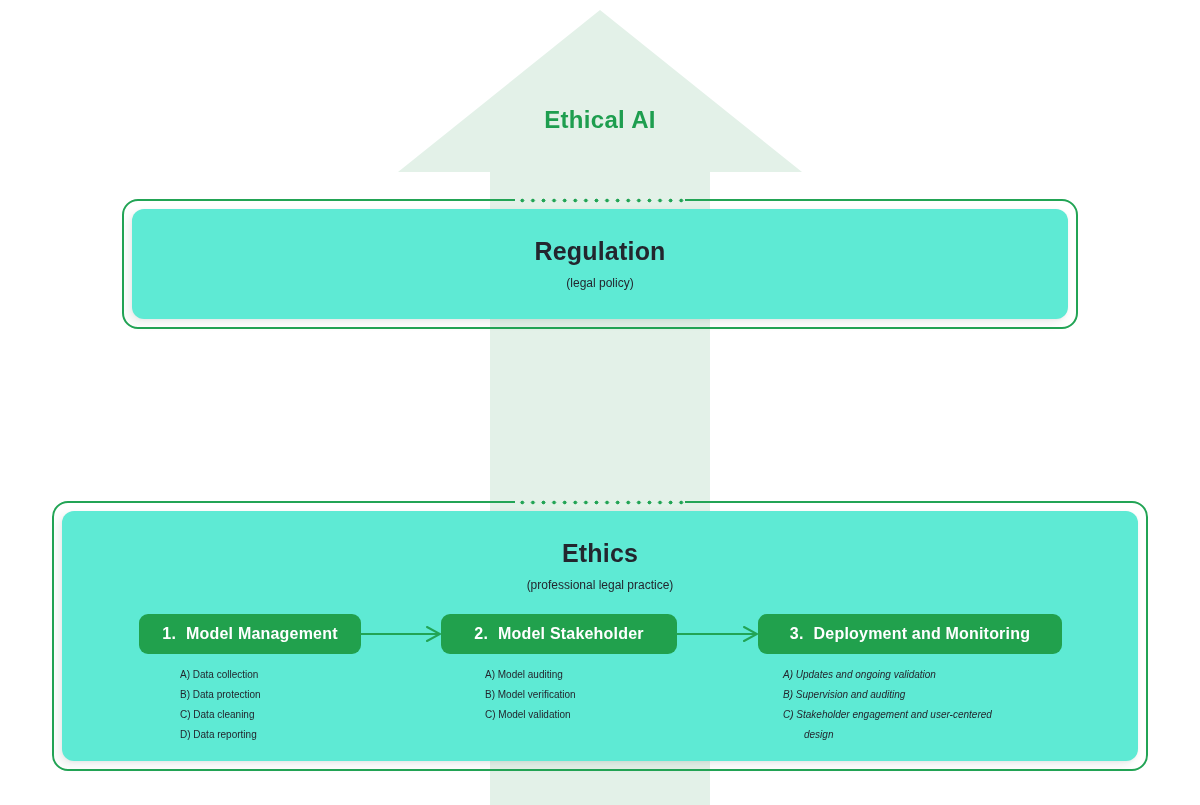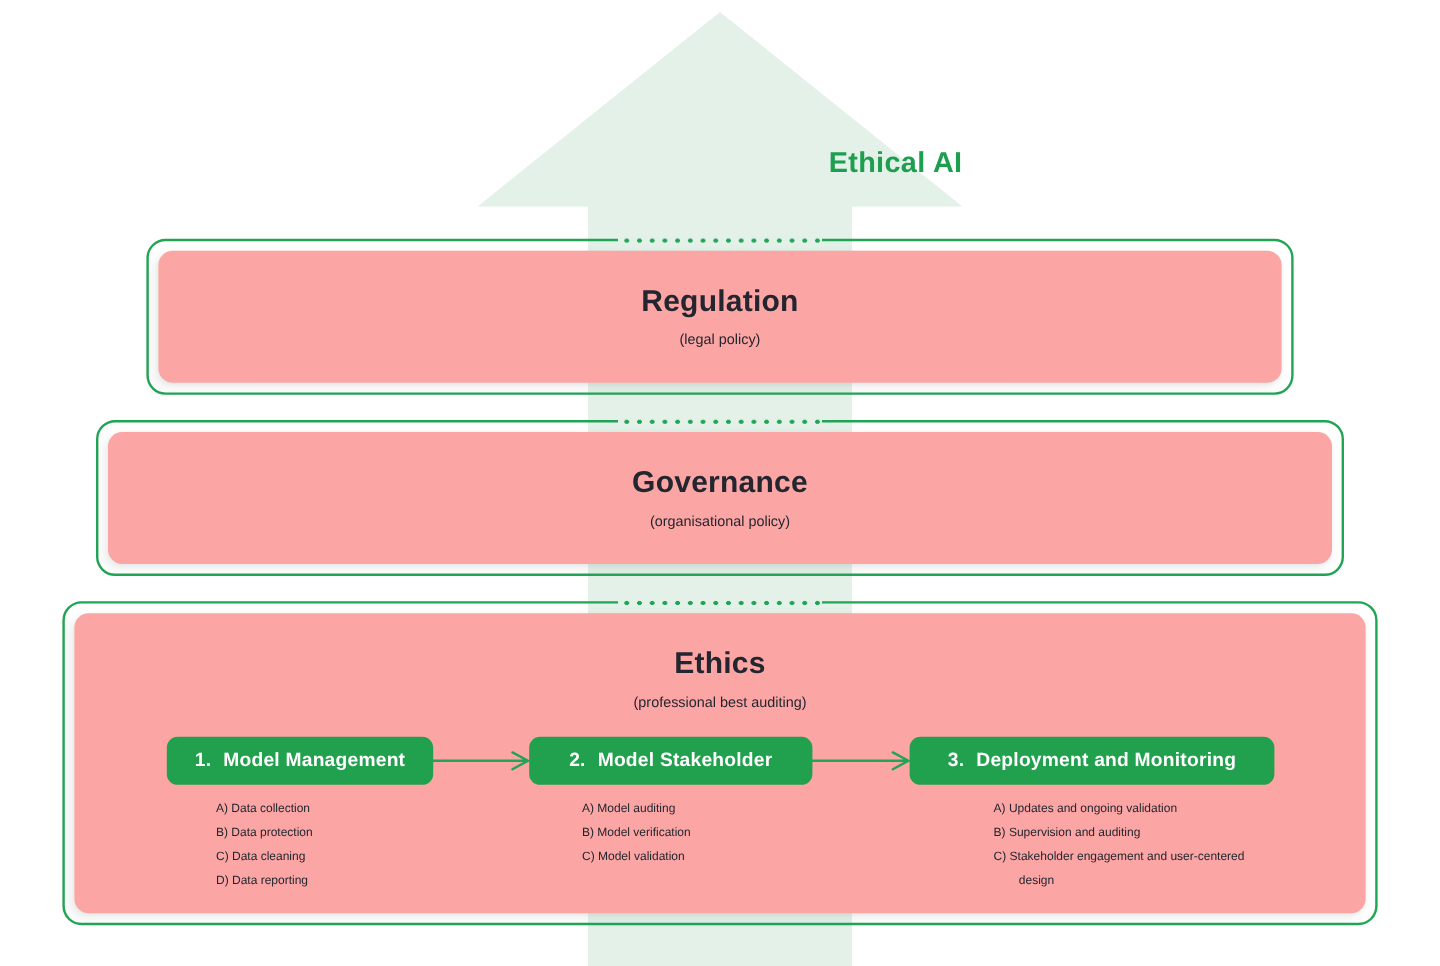--- a/index.html
+++ b/index.html
@@ -16,32 +16,31 @@
     background:#E3F1E8;
   }
   .arrowhead{
     position:absolute;left:398px;top:10px;width:0;height:0;
     border-left:202px solid transparent;
     border-right:202px solid transparent;
     border-bottom:162px solid #E3F1E8;
   }
   .ethical-ai{
     position:absolute;left:398px;top:106px;width:404px;
-    text-align:right;font-size:24px;font-weight:700;color:#1E9E4F;
+    text-align:center;font-size:24px;font-weight:700;color:#1E9E4F;
     letter-spacing:.3px;
-    margin-top:16px;
   }
   
   .level-box{
     position:absolute;box-sizing:border-box;
     border:2px solid #22A455;border-radius:16px;background:transparent;
   }
   .level-box .card{
     position:absolute;left:8px;right:8px;top:8px;bottom:8px;
-    background:#fca5a5;border-radius:12px;
+    background:#5eead4;border-radius:12px;
     box-shadow:-4px 4px 10px rgba(70,90,80,0.10), 0 1px 3px rgba(70,90,80,0.05);
   }
   .dotseg{
     position:absolute;top:-3px;left:50%;transform:translateX(-50%);
     width:170px;height:5px;
     background-color:#E3F1E8;
     background-image:radial-gradient(circle, #22A455 1.8px, rgba(0,0,0,0) 2.1px);
     background-size:10.6px 5px;background-repeat:repeat-x;background-position:2px center;
   }
   .level-title{
@@ -70,51 +69,44 @@
   #flow-arrow-1{left:360px;}
   #flow-arrow-2{left:676px;}
   
   .stage-list{
     position:absolute;top:665px;
     font-size:10px;line-height:20px;color:#23262E;
   }
   .stage-list div{padding-left:21px;text-indent:-21px;}
   #stage-list-1{left:180px;}
   #stage-list-2{left:485px;}
-  #stage-list-3{left:828px;width:235px;}
+  #stage-list-3{left:783px;width:235px;font-style:italic;}
 </style>
 </head>
 <body>
 
 <div class="canvas">
 
   <div class="shaft"></div>
   <div class="arrowhead"></div>
   <div class="ethical-ai">Ethical AI</div>
 
   <div class="level-box" id="box-regulation">
     <div class="card">
       <div class="level-title">Regulation</div>
       <div class="level-subtitle">(legal policy)</div>
     </div>
     <div class="dotseg"></div>
   </div>
 
-  <div class="level-box" id="box-governance">
-    <div class="card">
-      <div class="level-title">Governance</div>
-      <div class="level-subtitle">(organisational policy)</div>
-    </div>
-    <div class="dotseg"></div>
-  </div>
 
   <div class="level-box" id="box-ethics">
     <div class="card">
       <div class="level-title">Ethics</div>
-      <div class="level-subtitle">(professional best auditing)</div>
+      <div class="level-subtitle">(professional legal practice)</div>
     </div>
     <div class="dotseg"></div>
   </div>
 
   <div class="stage-btn" id="stage-btn-1">
     <span class="num">1.</span>
     <span>Model Management</span>
   </div>
   <div class="stage-btn" id="stage-btn-2">
     <span class="num">2.</span>

